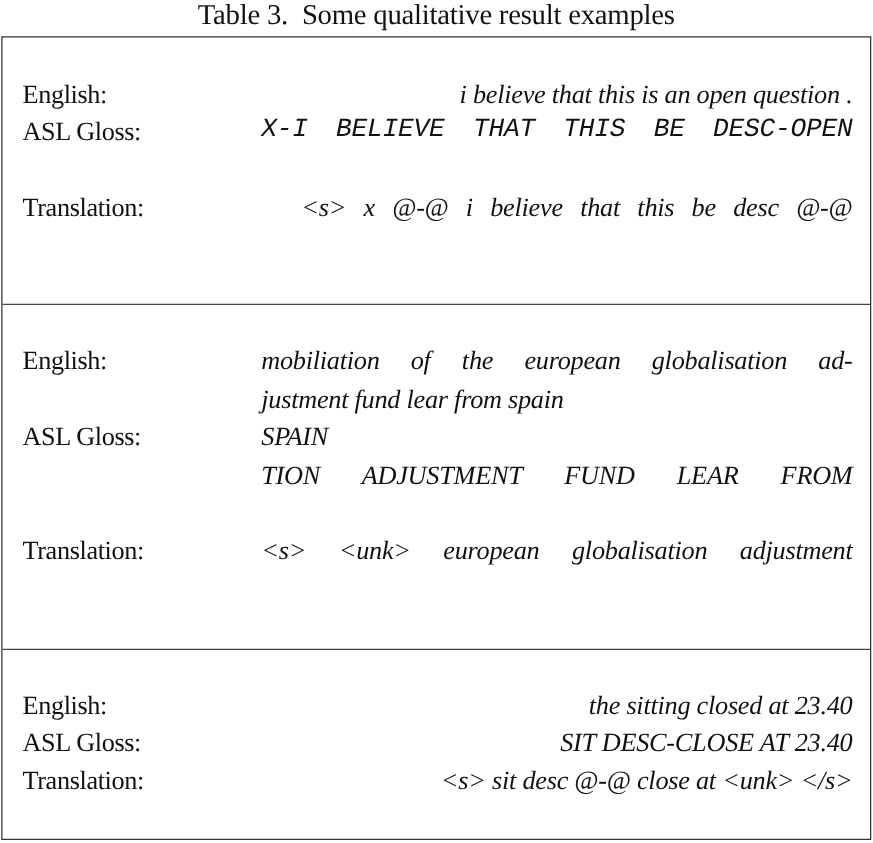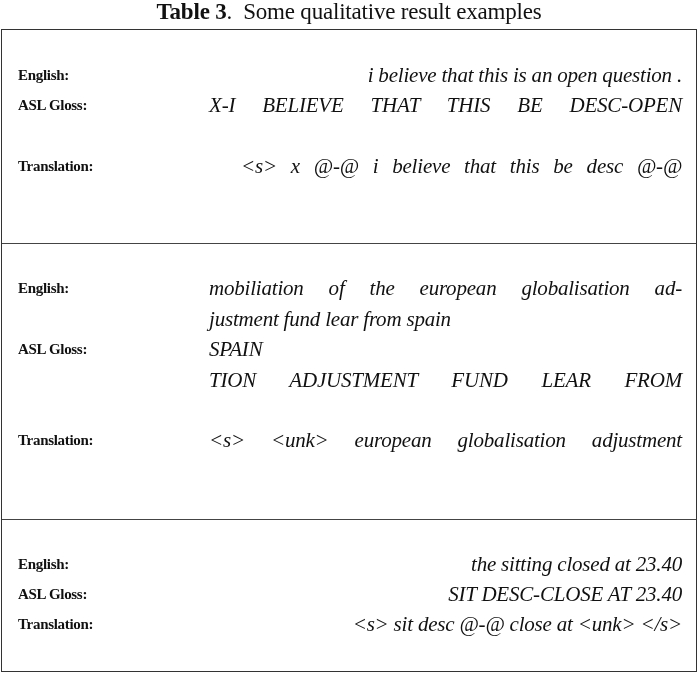--- a/index.html
+++ b/index.html
@@ -18,21 +18,21 @@
   .caption {
     position: absolute;
     top: -2px;
     left: 0;
     width: 698px;
     text-align: center;
     font-size: 23px;
     line-height: 28px;
     letter-spacing: -0.2px;
   }
-  .caption .label { font-weight: bold; }
+  .caption .label { font-weight: normal; }
   .table-box {
     position: absolute;
     left: 1px;
     top: 29px;
     width: 694px;
     height: 641px;
     border: 1.5px solid #333333;
   }
   .block {
     position: absolute;
@@ -44,22 +44,22 @@
   .block.b3 { top: 489px; height: 152px; border-top: 1.5px solid #444444; }
   .row {
     position: absolute;
     left: 0;
     width: 694px;
   }
   .row .key {
     position: absolute;
     left: 16px;
     top: 0;
-    font-weight: bold;
-    font-size: 15px;
+    font-weight: normal;
+    font-size: 21px;
     line-height: 30.5px;
     letter-spacing: -0.3px;
     text-align: right;
   }
   .row .val {
     position: absolute;
     left: 207px;
     top: 0;
     width: 473px;
     font-style: italic;
@@ -82,21 +82,21 @@
   <div class="block b1">
     <div class="row" style="top:30px;">
       <span class="key">English:</span>
       <div class="val nojust">
         <div>i believe that this is an open question .</div>
       </div>
     </div>
     <div class="row" style="top:60px;">
       <span class="key">ASL Gloss:</span>
       <div class="val">
-        <div style="text-align-last:justify;">X-I BELIEVE THAT THIS BE DESC-OPEN</div>
+        <div style="text-align-last:justify;font-family:Liberation Mono, monospace;">X-I BELIEVE THAT THIS BE DESC-OPEN</div>
       </div>
     </div>
     <div class="row" style="top:121px;">
       <span class="key">Translation:</span>
       <div class="val">
         <div style="text-align-last:justify;margin-left:32px;">&lt;s&gt; x @-@ i believe that this be desc @-@</div>
       </div>
     </div>
   </div>
 

